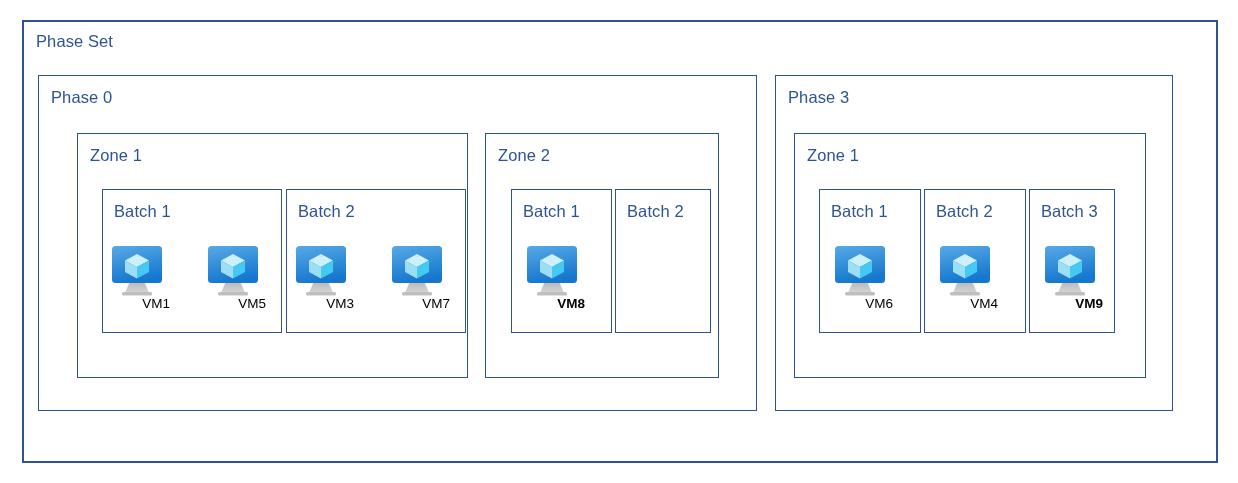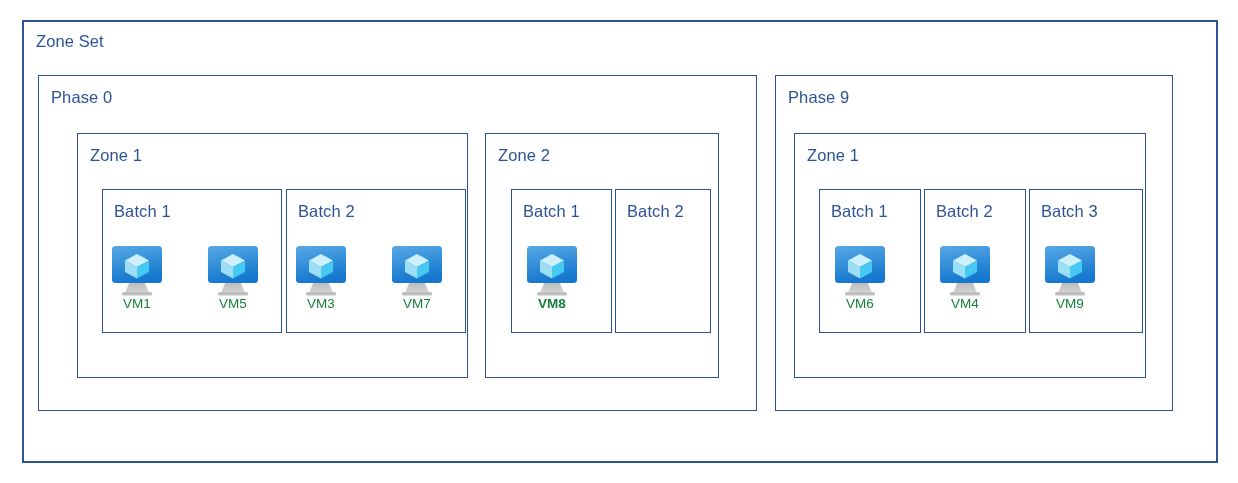--- a/index.html
+++ b/index.html
@@ -67,33 +67,34 @@
     height: 58px;
     margin: 0 auto;
   }
   .vm-icon svg {
     display: block;
     width: 66px;
     height: 58px;
   }
   .vm-label {
     font-size: 13.5px;
-    color: #15803d;
+    color: #000000;
     line-height: 1;
     margin-top: -3px;
     font-family: "Liberation Sans", sans-serif;
+    text-align: right;
   }
 </style>
 </head>
 <body>
 
 <div class="canvas">
 
   <div class="box box-scaleset" style="left:22px; top:20px; width:1196px; height:443px;">
-    <div class="box-label lbl-scaleset">Zone Set</div>
+    <div class="box-label lbl-scaleset">Phase Set</div>
   </div>
 
   <div class="box box-phase" style="left:38px; top:75px; width:719px; height:336px;">
     <div class="box-label lbl-phase">Phase 0</div>
   </div>
 
   <div class="box box-zone" style="left:77px; top:133px; width:391px; height:245px;">
     <div class="box-label lbl-zone">Zone 1</div>
   </div>
 
@@ -186,21 +187,21 @@
       </svg>
     </div>
     <div class="vm-label">VM8</div>
   </div>
 
   <div class="box box-batch" style="left:606px; top:189px; width:96px; height:144px;">
     <div class="box-label lbl-batch">Batch 2</div>
   </div>
 
   <div class="box box-phase" style="left:775px; top:75px; width:398px; height:336px;">
-    <div class="box-label lbl-phase">Phase 9</div>
+    <div class="box-label lbl-phase">Phase 3</div>
   </div>
 
   <div class="box box-zone" style="left:794px; top:133px; width:352px; height:245px;">
     <div class="box-label lbl-zone">Zone 1</div>
   </div>
 
   <div class="box box-batch" style="left:810px; top:189px; width:102px; height:144px;">
     <div class="box-label lbl-batch">Batch 1</div>
   </div>
   <div class="vm" style="left:827px; top:242px;">
@@ -227,24 +228,24 @@
         <rect x="18" y="50" width="30" height="3.5" rx="1.5" fill="#BFBFBF"></rect>
         <rect x="8" y="4" width="50" height="37" rx="3.5" fill="url(#scr1)"></rect>
         <path d="M33 12 L45 18.5 L33 25 L21 18.5 Z" fill="#CDF1FC"></path>
         <path d="M21 18.5 L33 25 L33 36.5 L21 30 Z" fill="#9CDFF5"></path>
         <path d="M45 18.5 L45 30 L33 36.5 L33 25 Z" fill="#45C8F1"></path>
       </svg>
     </div>
     <div class="vm-label">VM4</div>
   </div>
 
-  <div class="box box-batch" style="left:1020px; top:189px; width:114px; height:144px;">
+  <div class="box box-batch" style="left:1020px; top:189px; width:86px; height:144px;">
     <div class="box-label lbl-batch">Batch 3</div>
   </div>
-  <div class="vm" style="left:1037px; top:242px;">
+  <div class="vm" style="left:1037px; top:242px;font-weight:bold;">
     <div class="vm-icon">
       <svg viewBox="0 0 66 58" xmlns="http://www.w3.org/2000/svg">
         <path d="M26 39 h14 l5 12 h-24 z" fill="url(#std1)"></path>
         <rect x="18" y="50" width="30" height="3.5" rx="1.5" fill="#BFBFBF"></rect>
         <rect x="8" y="4" width="50" height="37" rx="3.5" fill="url(#scr1)"></rect>
         <path d="M33 12 L45 18.5 L33 25 L21 18.5 Z" fill="#CDF1FC"></path>
         <path d="M21 18.5 L33 25 L33 36.5 L21 30 Z" fill="#9CDFF5"></path>
         <path d="M45 18.5 L45 30 L33 36.5 L33 25 Z" fill="#45C8F1"></path>
       </svg>
     </div>

